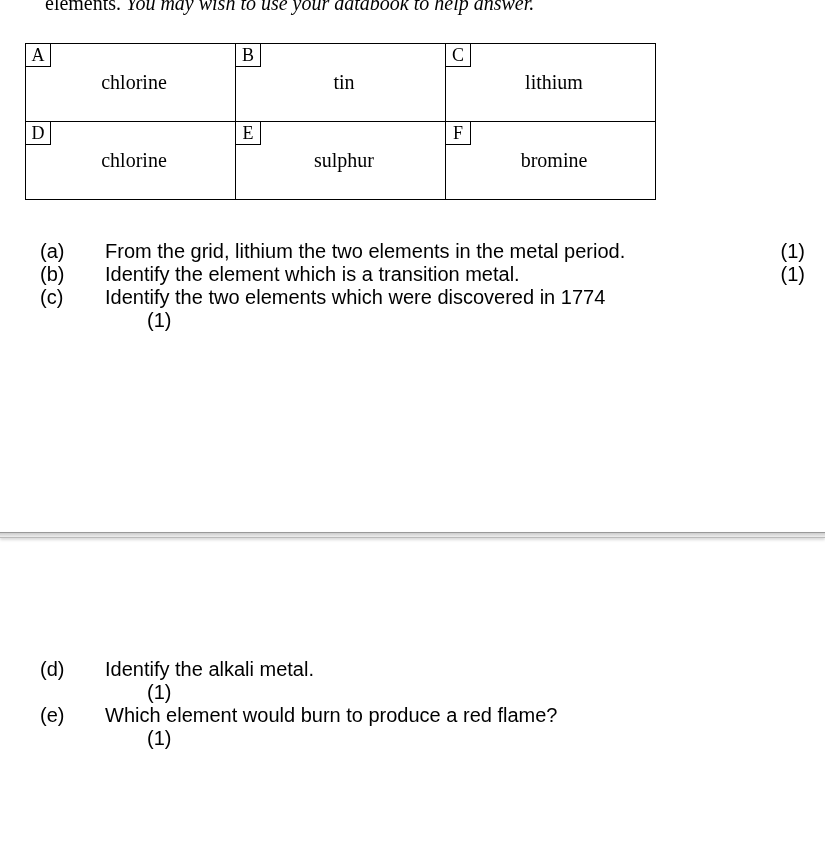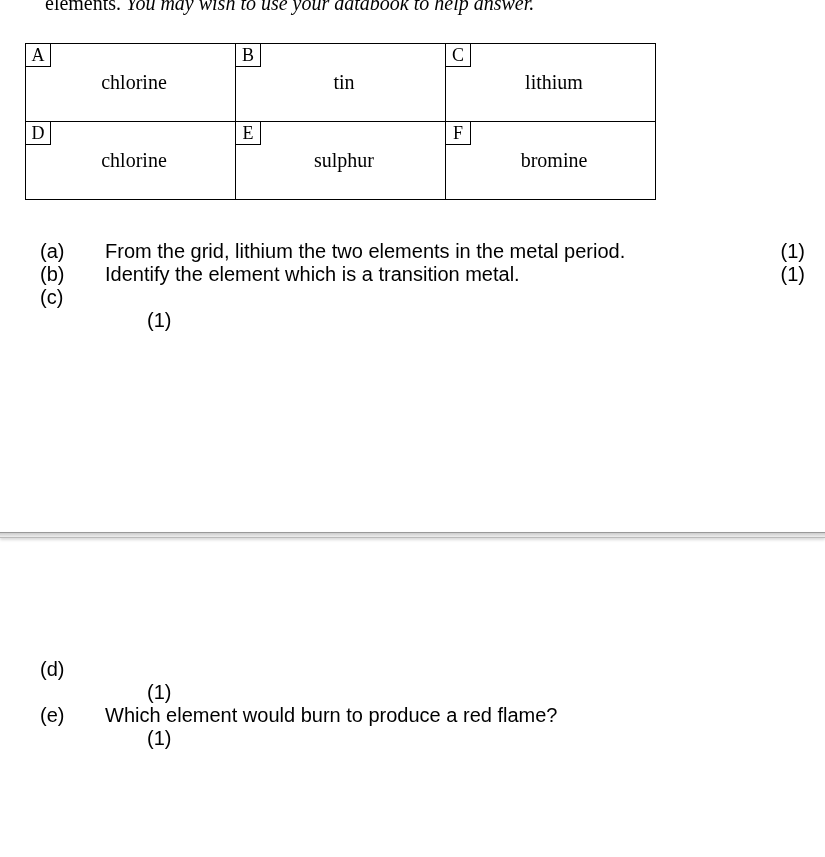--- a/index.html
+++ b/index.html
@@ -146,34 +146,34 @@
       <div class="q-mark">(1)</div>
     </div>
     <div class="q-row">
       <div class="q-label">(b)</div>
       <div class="q-text">Identify the element which is a transition metal.</div>
       <div class="q-mark">(1)</div>
     </div>
     <div class="q-row">
       <div class="q-label">(c)</div>
       <div class="q-text">
-        <br>
+        <span>Identify the two elements which were discovered in 1774</span><br>
         <span class="q-mark-inline">(1)</span>
       </div>
       <div class="q-mark"></div>
     </div>
   </div>
 
   <div class="divider"></div>
 
   <div class="questions">
     <div class="q-row">
       <div class="q-label">(d)</div>
       <div class="q-text">
-        <br>
+        <span>Identify the alkali metal.</span><br>
         <span class="q-mark-inline">(1)</span>
       </div>
     </div>
     <div class="q-row">
       <div class="q-label">(e)</div>
       <div class="q-text">
         <span>Which element would burn to produce a red flame?</span><br>
         <span class="q-mark-inline">(1)</span>
       </div>
     </div>

